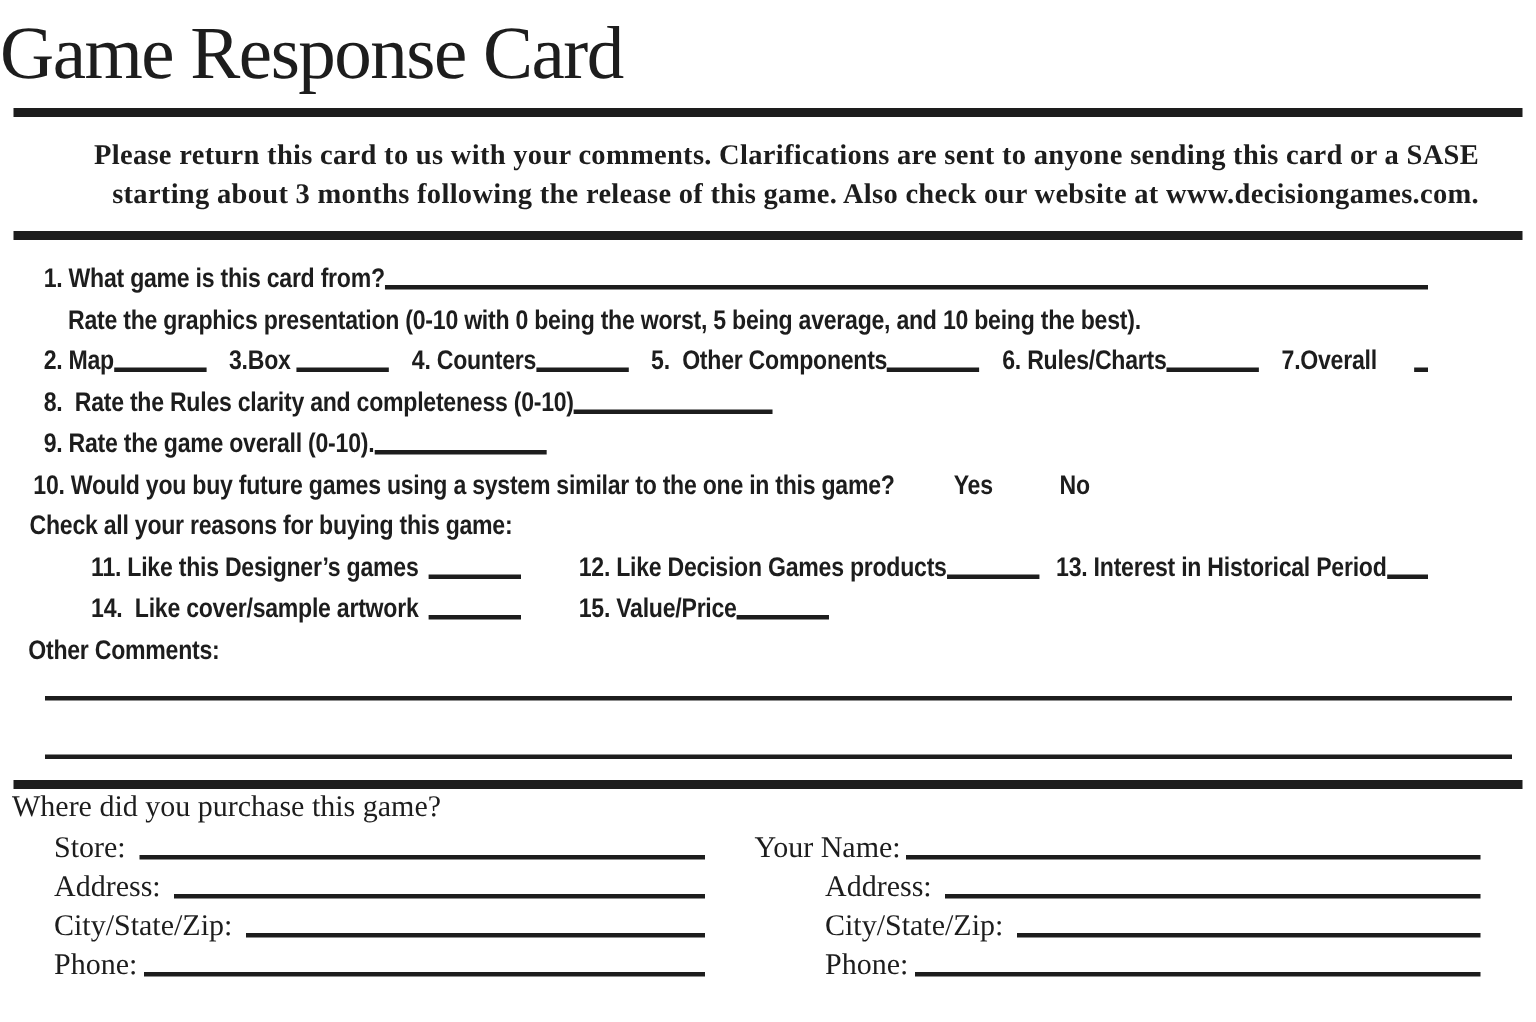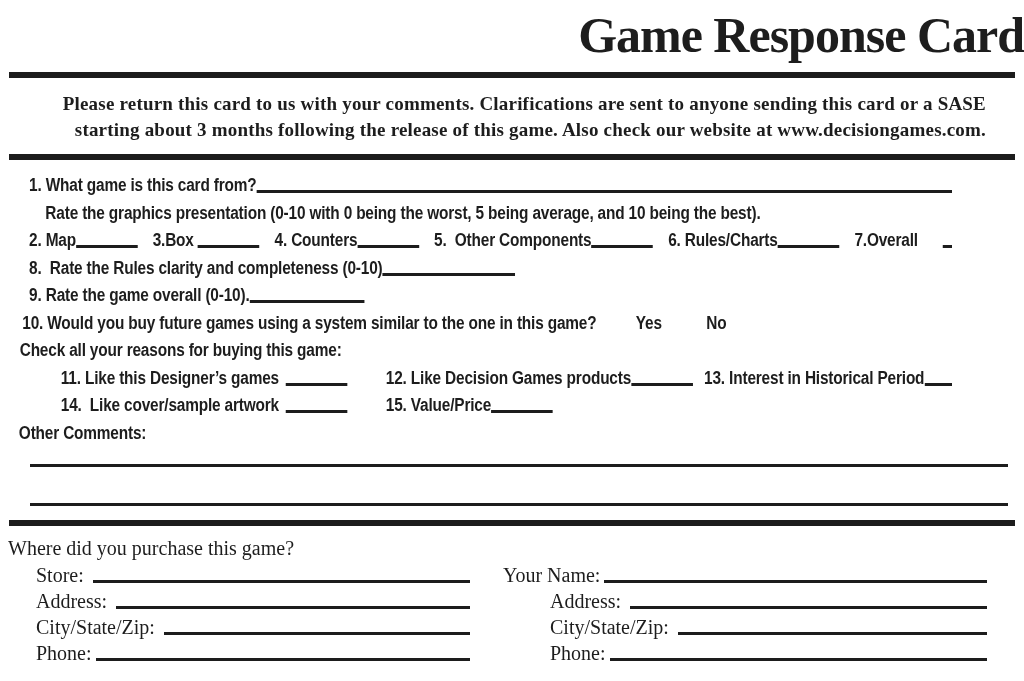--- a/index.html
+++ b/index.html
@@ -9,23 +9,23 @@
   *{box-sizing:border-box;margin:0;padding:0;}
   html,body{width:1024px;height:681px;overflow:hidden;}
   body{
     background:var(--paper);
     color:var(--ink);
     font-family:"Liberation Serif", serif;
   }
   
   .title{
     margin-top:6px;
-    text-align:right;
+    text-align:left;
     font-family:"Liberation Serif", serif;
-    font-weight:bold;
+    font-weight:normal;
     font-size:50px;
     line-height:58px;
     letter-spacing:-1px;
   }
   .rule{
     height:6px;
     background:var(--ink);
     margin:0 9px;
   }
   .rule-1{margin-top:8px;}
@@ -79,21 +79,21 @@
   .rcell-1{width:380px;}
   .rcell-2{width:372px;}
   
   .comment-line{
     margin:0 16px 0 30px;
     border-bottom:3px solid var(--ink);
   }
   .comment-line-1{margin-top:17px;height:3px;}
   .comment-line-2{margin-top:36px;height:3px;}
   
-  .purchase{margin-top:10px;font-size:20px;}
+  .purchase{font-size:20px;}
   .p-header{
     padding-left:8px;
     line-height:24px;
   }
   .p-cols{
     display:flex;
     padding:2px 37px 0 8px;
   }
   .p-col-left{width:462px;}
   .p-col-right{flex:1;margin-left:33px;}

